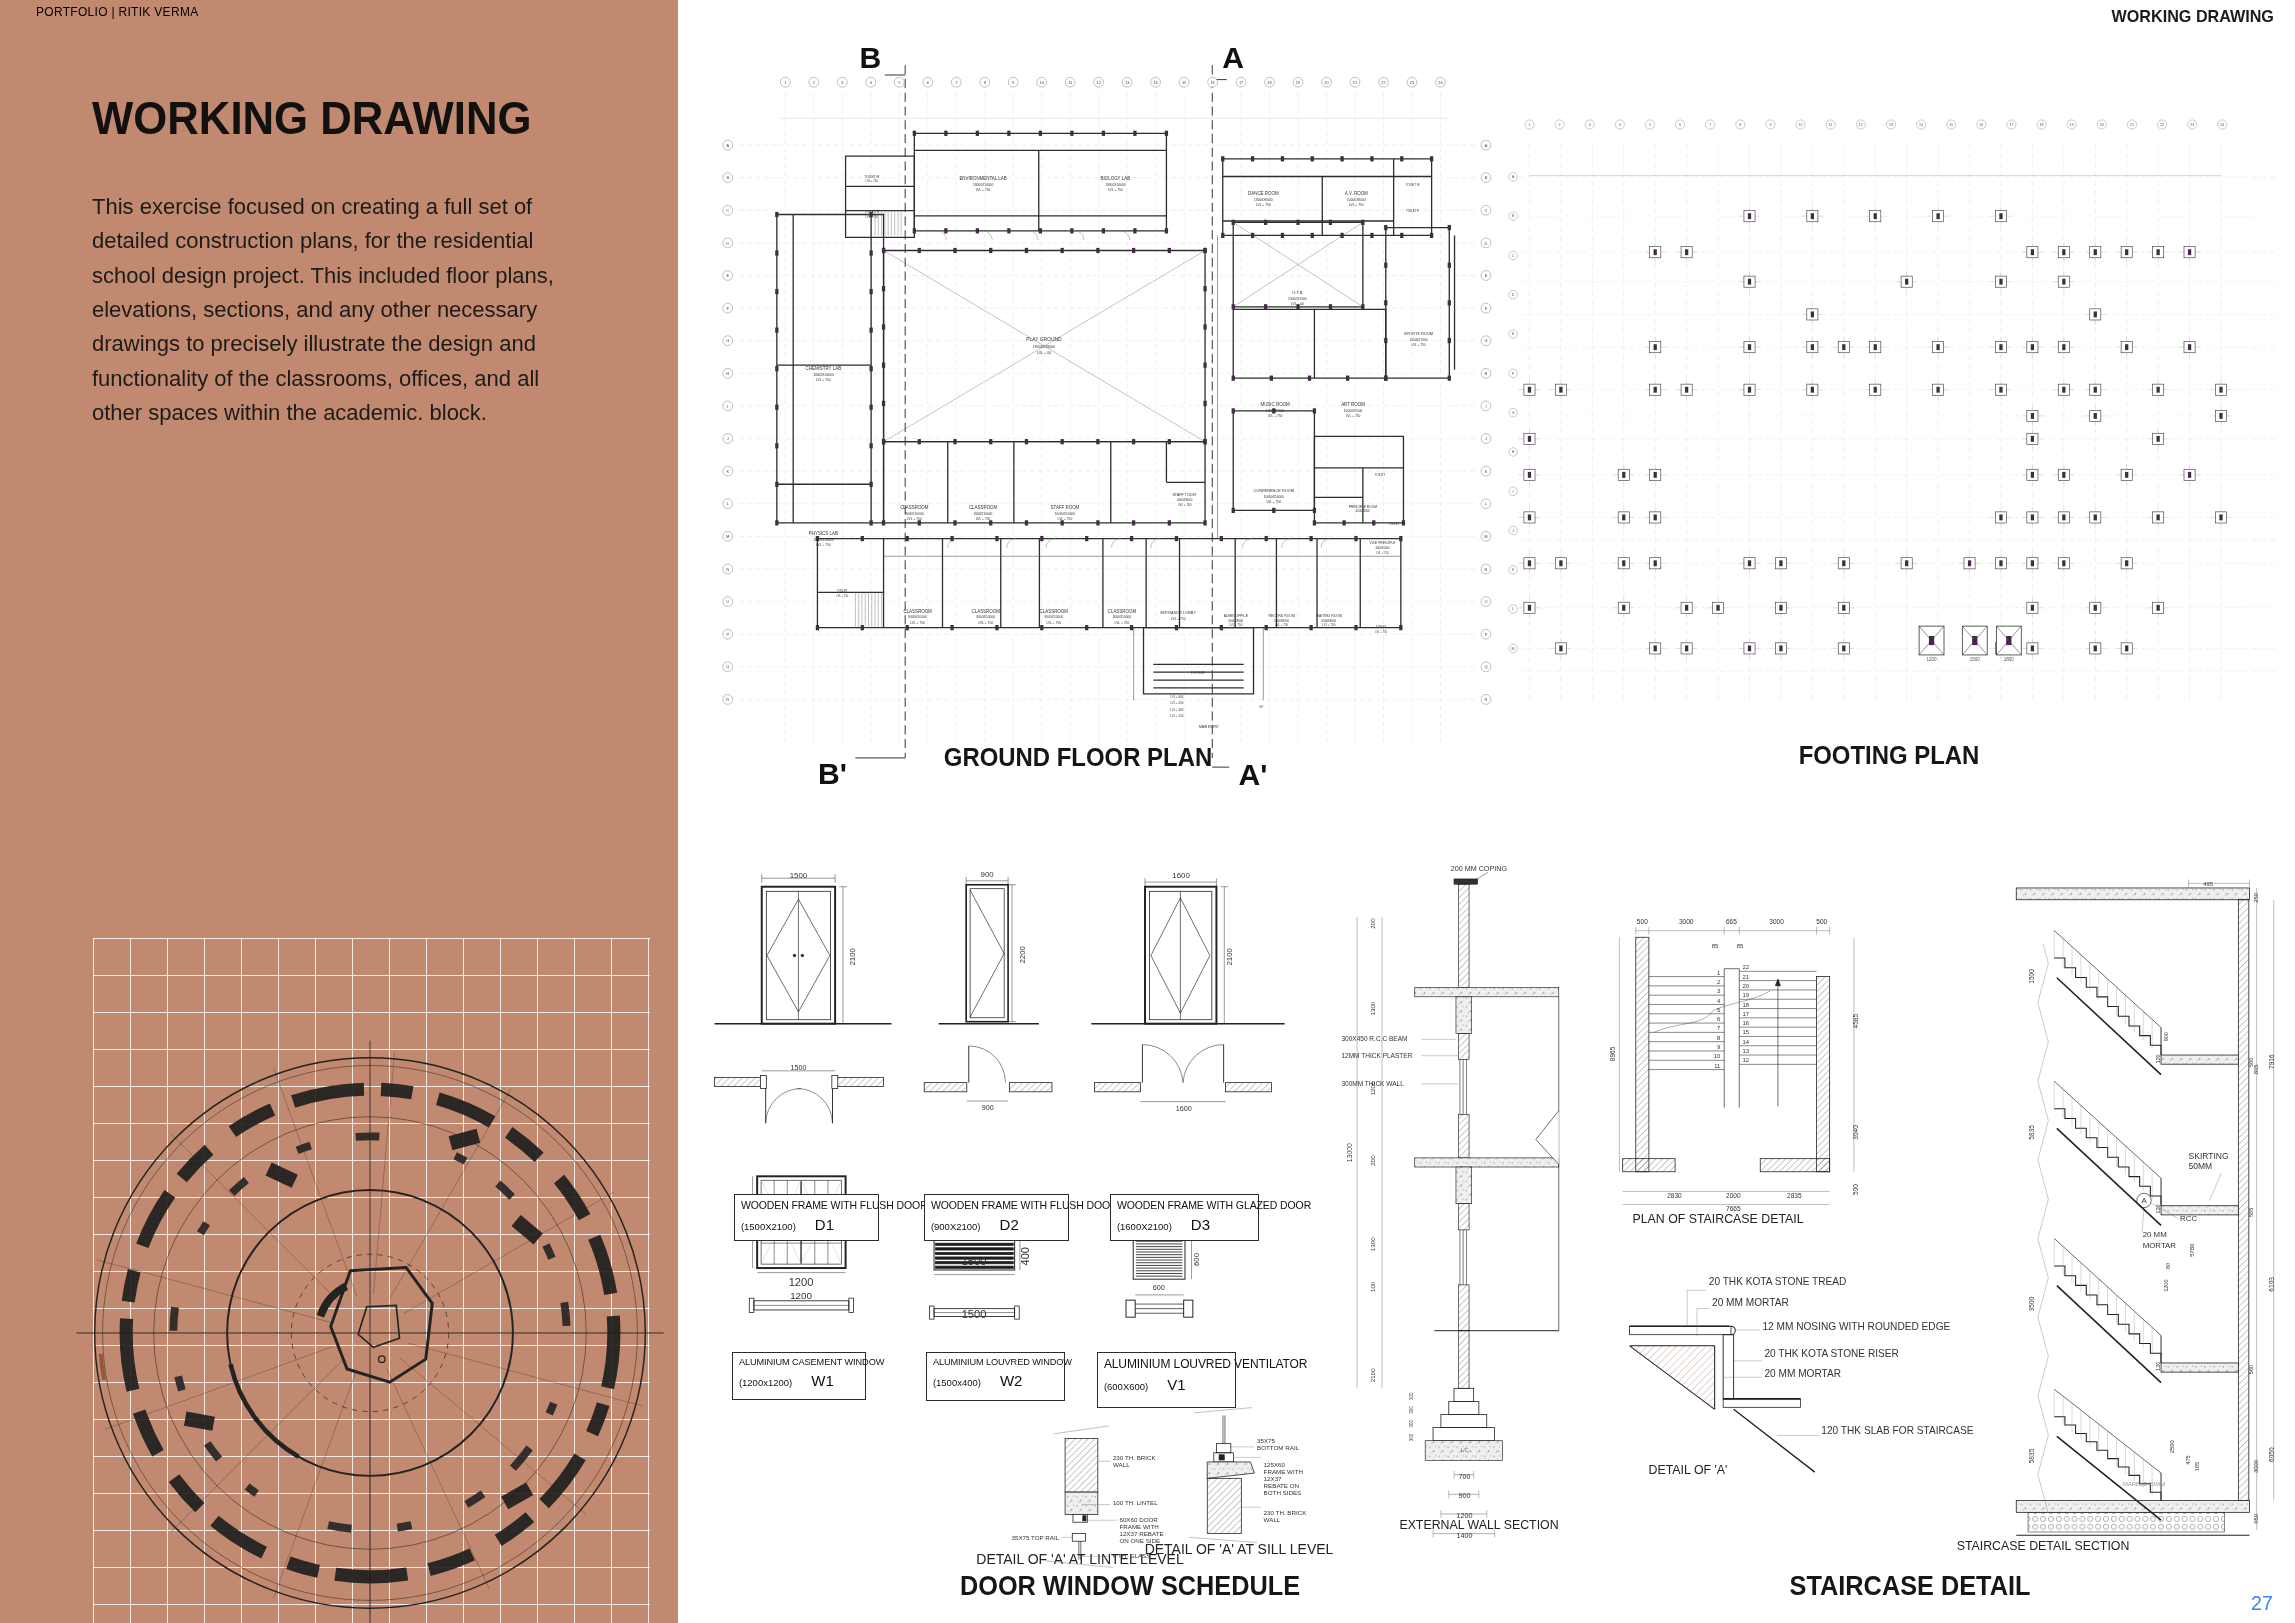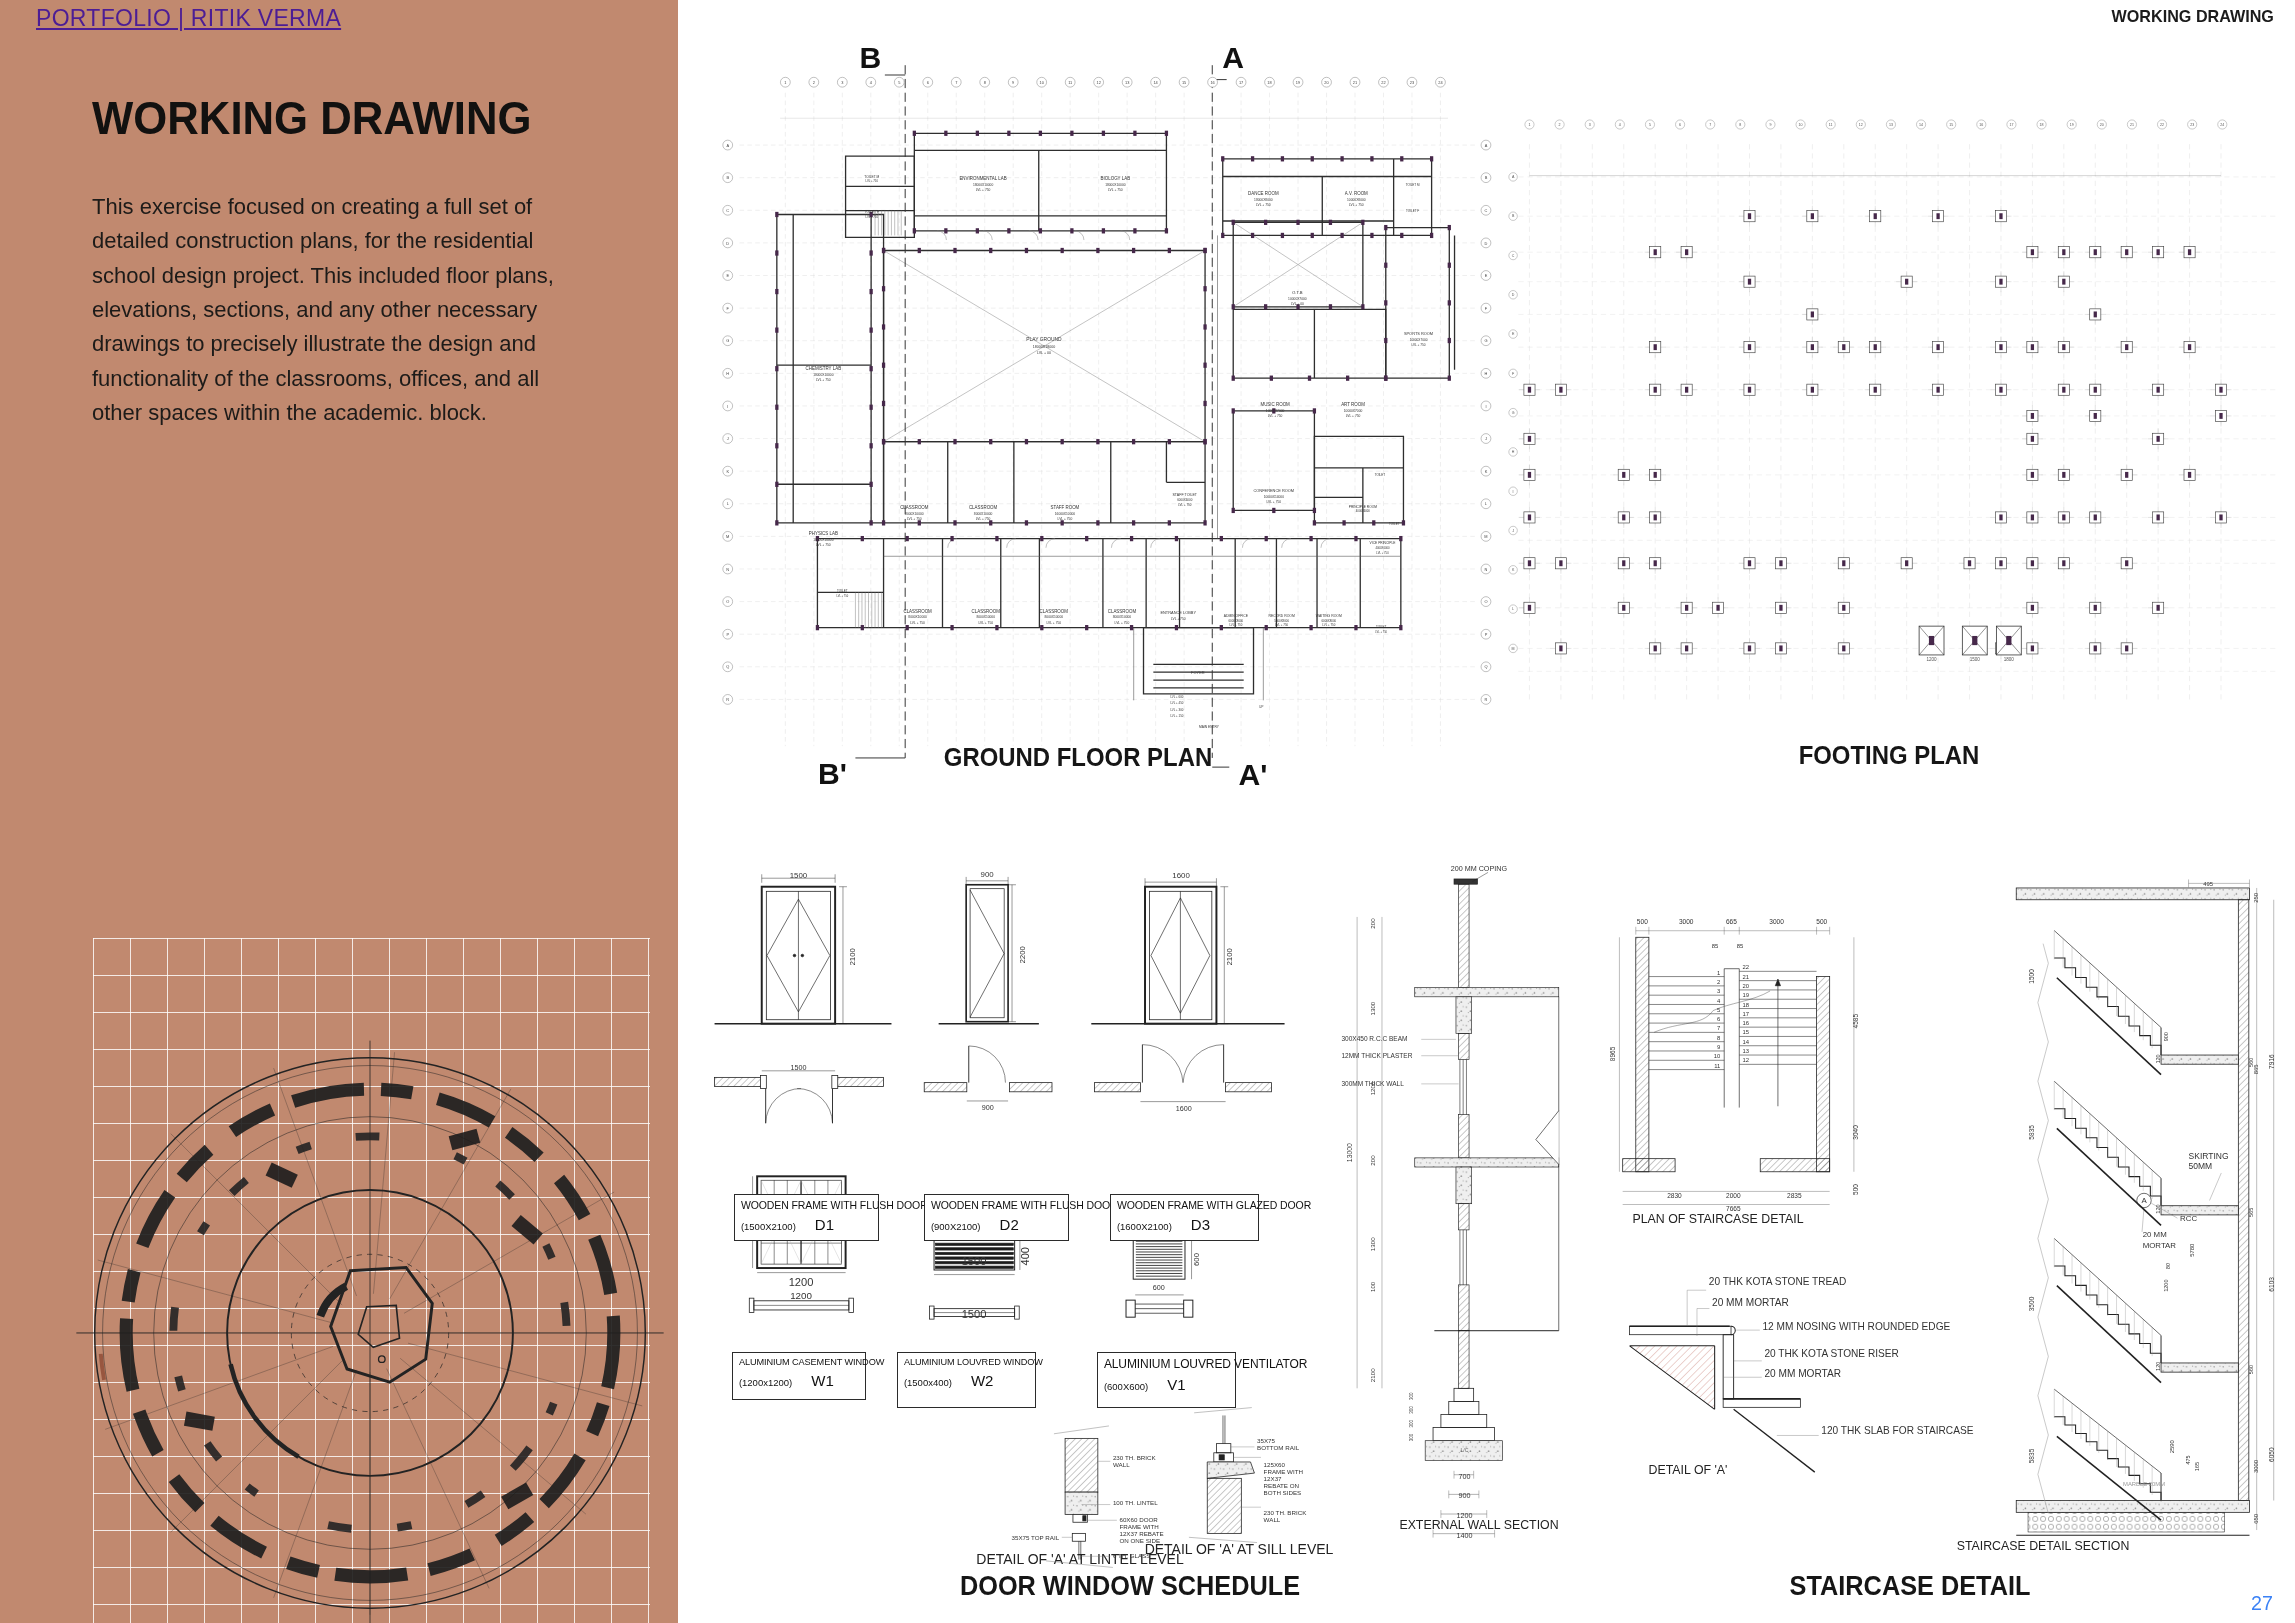--- a/index.html
+++ b/index.html
@@ -1,21 +1,21 @@
 <!DOCTYPE html>
 <html style="font-size:10.5px"><head>
 <meta charset="utf-8">
 <style>
   html,body{margin:0;padding:0;}
   body{width:2295px;height:1623px;position:relative;background:#ffffff;overflow:hidden;
        font-family:"Liberation Sans","DejaVu Sans",sans-serif;}
   .abs{position:absolute;}
   
   #sidebar{left:0;top:0;width:678px;height:1623px;background:#c1896f;}
-  #sidebar-header{left:36px;top:5.2px;font-size:23px;font-weight:500;color:#4c1d95;letter-spacing:0.3px;text-decoration:underline;}
+  #sidebar-header{left:36px;top:5.2px;font-size:12px;font-weight:500;color:#000000;letter-spacing:0.3px;}
   #sidebar-title{left:92px;top:90px;font-size:47px;font-weight:700;color:#121110;
                  transform:scaleX(.93);transform-origin:left top;letter-spacing:0px;white-space:nowrap;}
   #sidebar-par{left:92px;top:190px;width:493px;font-size:22px;line-height:1.56;color:#1d1b19;}
   #sidebar-grid{left:93px;top:938px;width:557px;height:685px;
      background-image:
        repeating-linear-gradient(to right, rgba(255,255,255,.82) 0 1.3px, transparent 1.3px 37px),
        repeating-linear-gradient(to bottom, rgba(255,255,255,.82) 0 1.3px, transparent 1.3px 37px);}
   
   #page-header-right{right:21px;top:6.6px;font-size:17px;font-weight:700;color:#1b1b1b;
                      transform:scaleX(.95);transform-origin:right top;}
@@ -1302,21 +1302,21 @@
   <span class="cd">D3</span>
     </div>
 </div>
 <div class="abs lbox" style="left:732px;top:1352px;width:134px;height:48px">
   <div class="l1" style="font-size:9.2px">ALUMINIUM CASEMENT WINDOW</div>
   <div class="l2">
       <span class="sz">(1200x1200)</span>
   <span class="cd">W1</span>
     </div>
 </div>
-<div class="abs lbox" style="left:897px;top:1352px;width:139px;height:56px">
+<div class="abs lbox" style="left:926px;top:1352px;width:139px;height:49px">
   <div class="l1" style="font-size:9.2px">ALUMINIUM LOUVRED WINDOW</div>
   <div class="l2">
       <span class="sz">(1500x400)</span>
   <span class="cd">W2</span>
     </div>
 </div>
 <div class="abs lbox" style="left:1097px;top:1352px;width:139px;height:56px">
   <div class="l1" style="font-size:12px">ALUMINIUM LOUVRED VENTILATOR</div>
   <div class="l2">
       <span class="sz">(600X600)</span>

